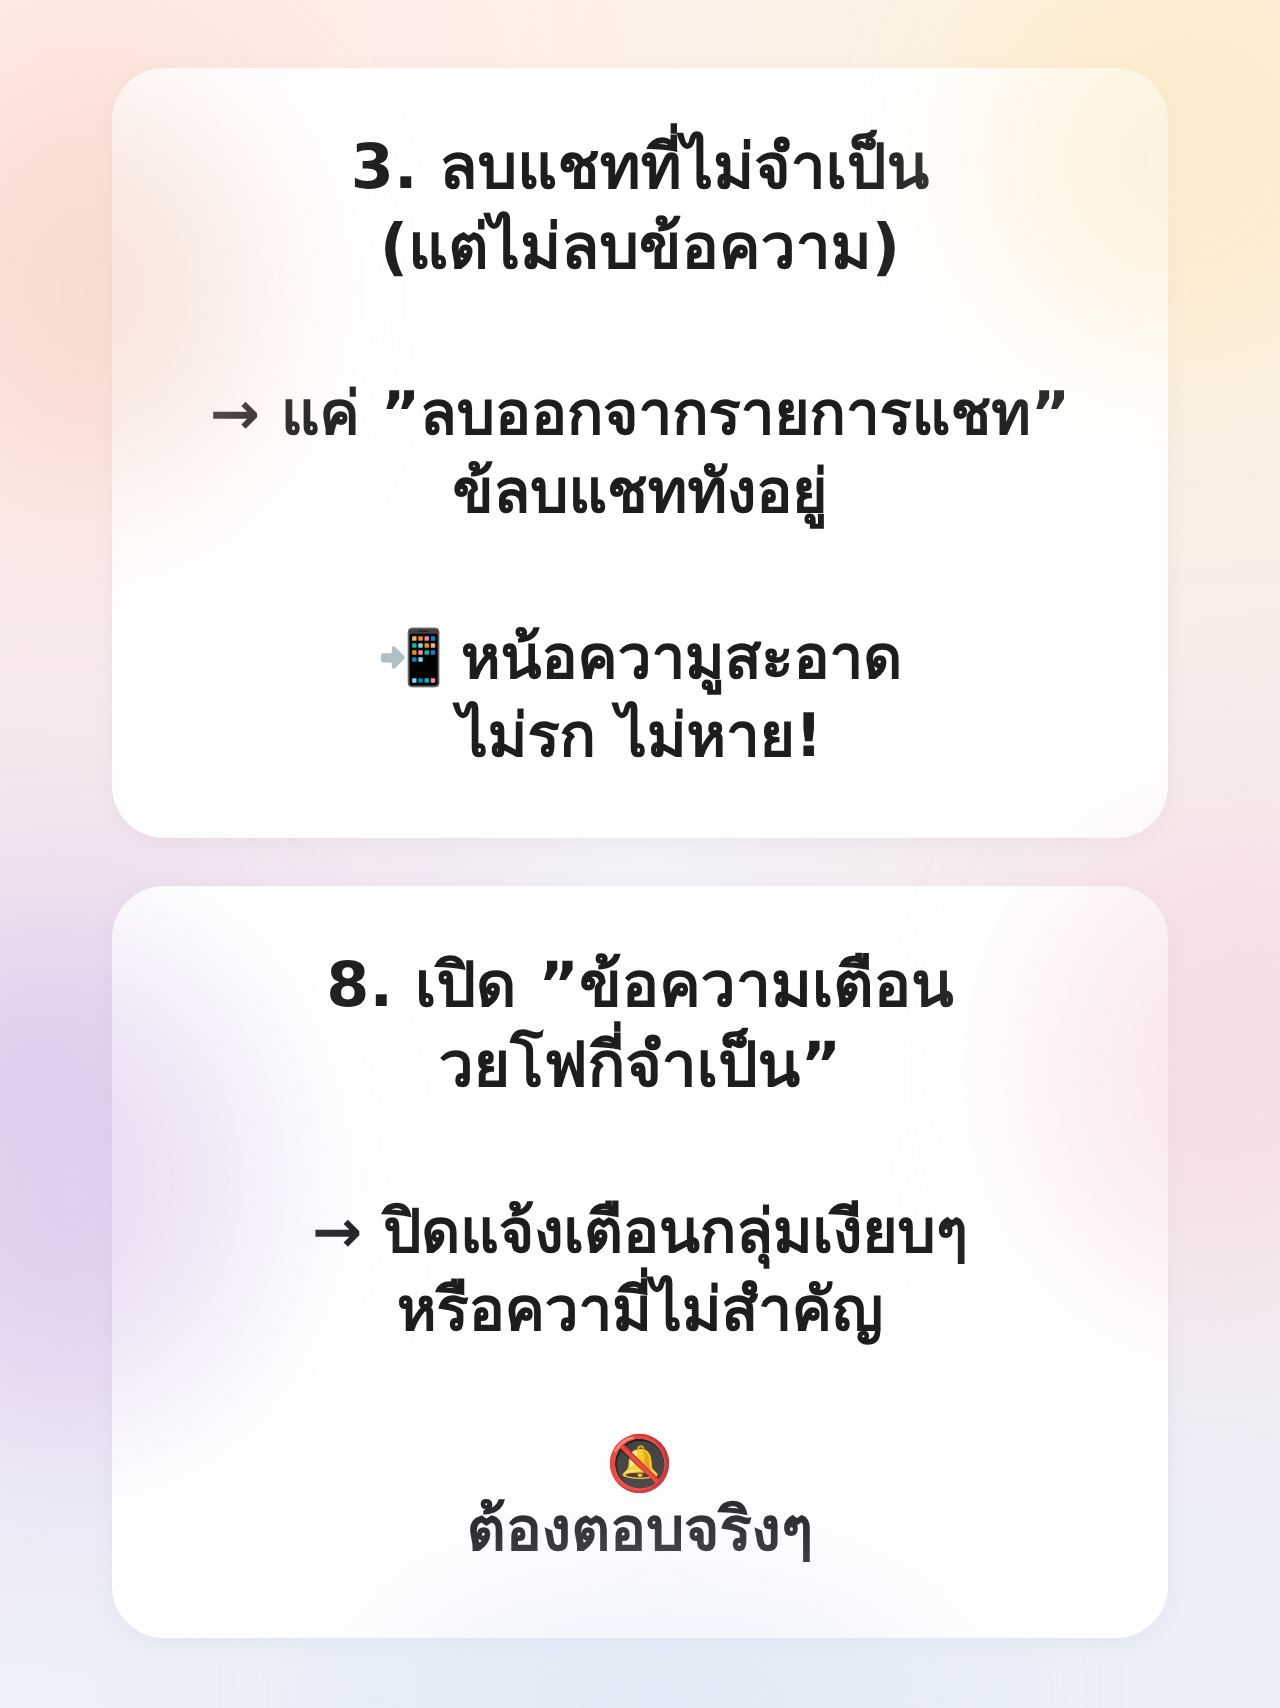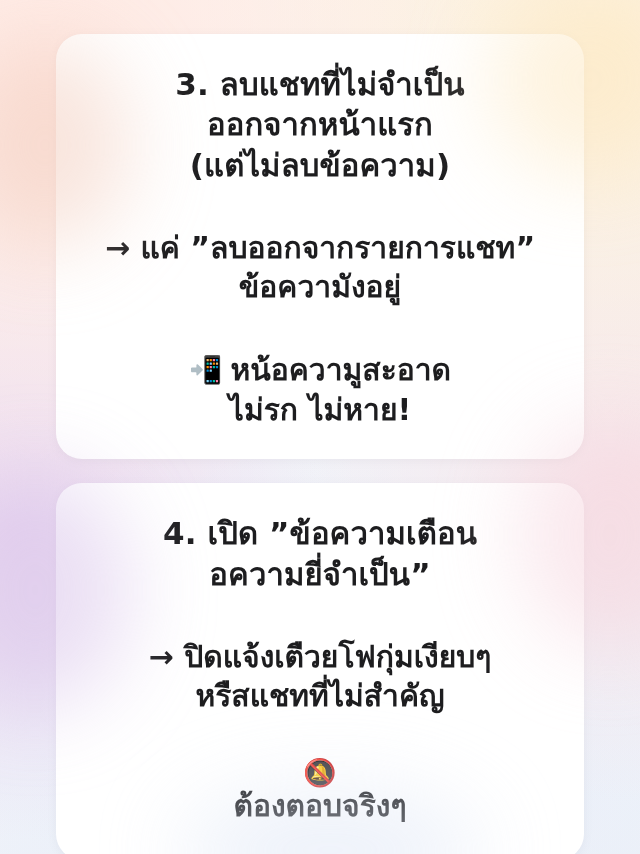--- a/index.html
+++ b/index.html
@@ -103,47 +103,46 @@
 
   <div class="bg-blob blob-a"></div>
   <div class="bg-blob blob-b"></div>
   <div class="bg-blob blob-c"></div>
   <div class="bg-blob blob-d"></div>
   <div class="bg-blob blob-e"></div>
 
   <div class="card card-1">
     <div class="heading">
       <span class="line">3. ลบแชทที่ไม่จำเป็น</span>
-      <span class="line">ออกจากหน้าแรก</span>
       <span class="line">(แต่ไม่ลบข้อความ)</span>
     </div>
 
     <div class="block">
       <span class="line">→ แค่ ”ลบออกจากรายการแชท”</span>
-      <span class="line">ข้อความังอยู่</span>
+      <span class="line">ข้ลบแชททังอยู่</span>
     </div>
 
     <div class="block with-icon">
       <span class="line">
         <span class="emoji">📲</span>
         <span>หน้อความูสะอาด</span>
       </span>
       <span class="line">ไม่รก ไม่หาย!</span>
     </div>
   </div>
 
   <div class="card card-2">
     <div class="heading">
-      <span class="line">4. เปิด ”ข้อความเตือน</span>
-      <span class="line">อความยี่จำเป็น”</span>
+      <span class="line">8. เปิด ”ข้อความเตือน</span>
+      <span class="line">วยโฟกี่จำเป็น”</span>
     </div>
 
     <div class="block">
-      <span class="line">→ ปิดแจ้งเตืวยโฟกุ่มเงียบๆ</span>
-      <span class="line">หรืสแชทที่ไม่สำคัญ</span>
+      <span class="line">→ ปิดแจ้งเตือนกลุ่มเงียบๆ</span>
+      <span class="line">หรือความี่ไม่สำคัญ</span>
     </div>
 
     <div class="block with-icon">
       <span class="line">
         <span class="emoji">🔕</span>
       </span>
       <span class="line">ต้องตอบจริงๆ</span>
     </div>
   </div>
 

